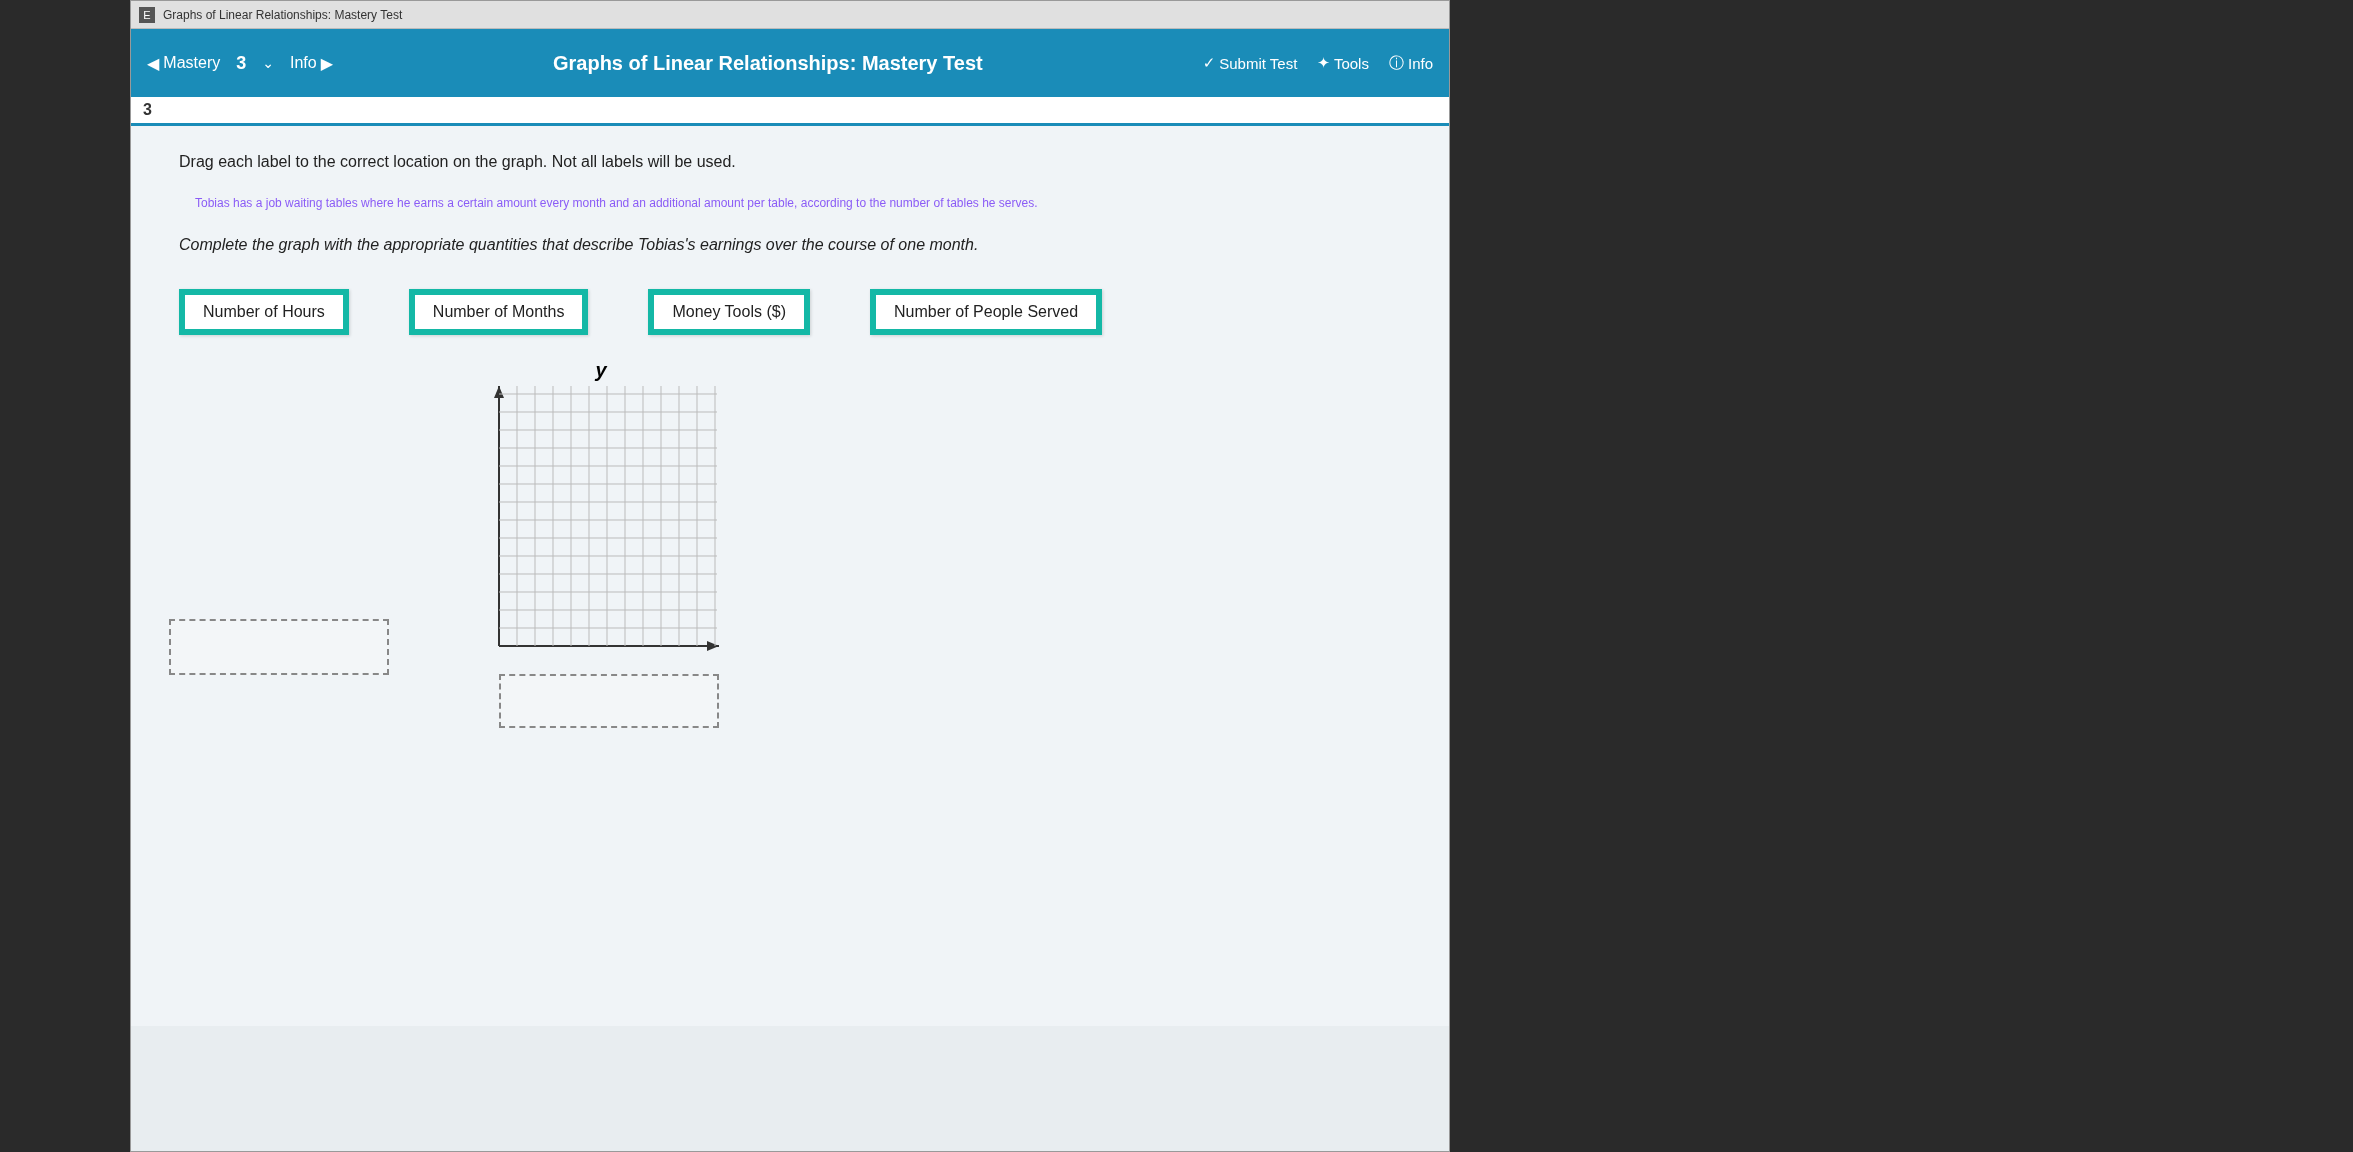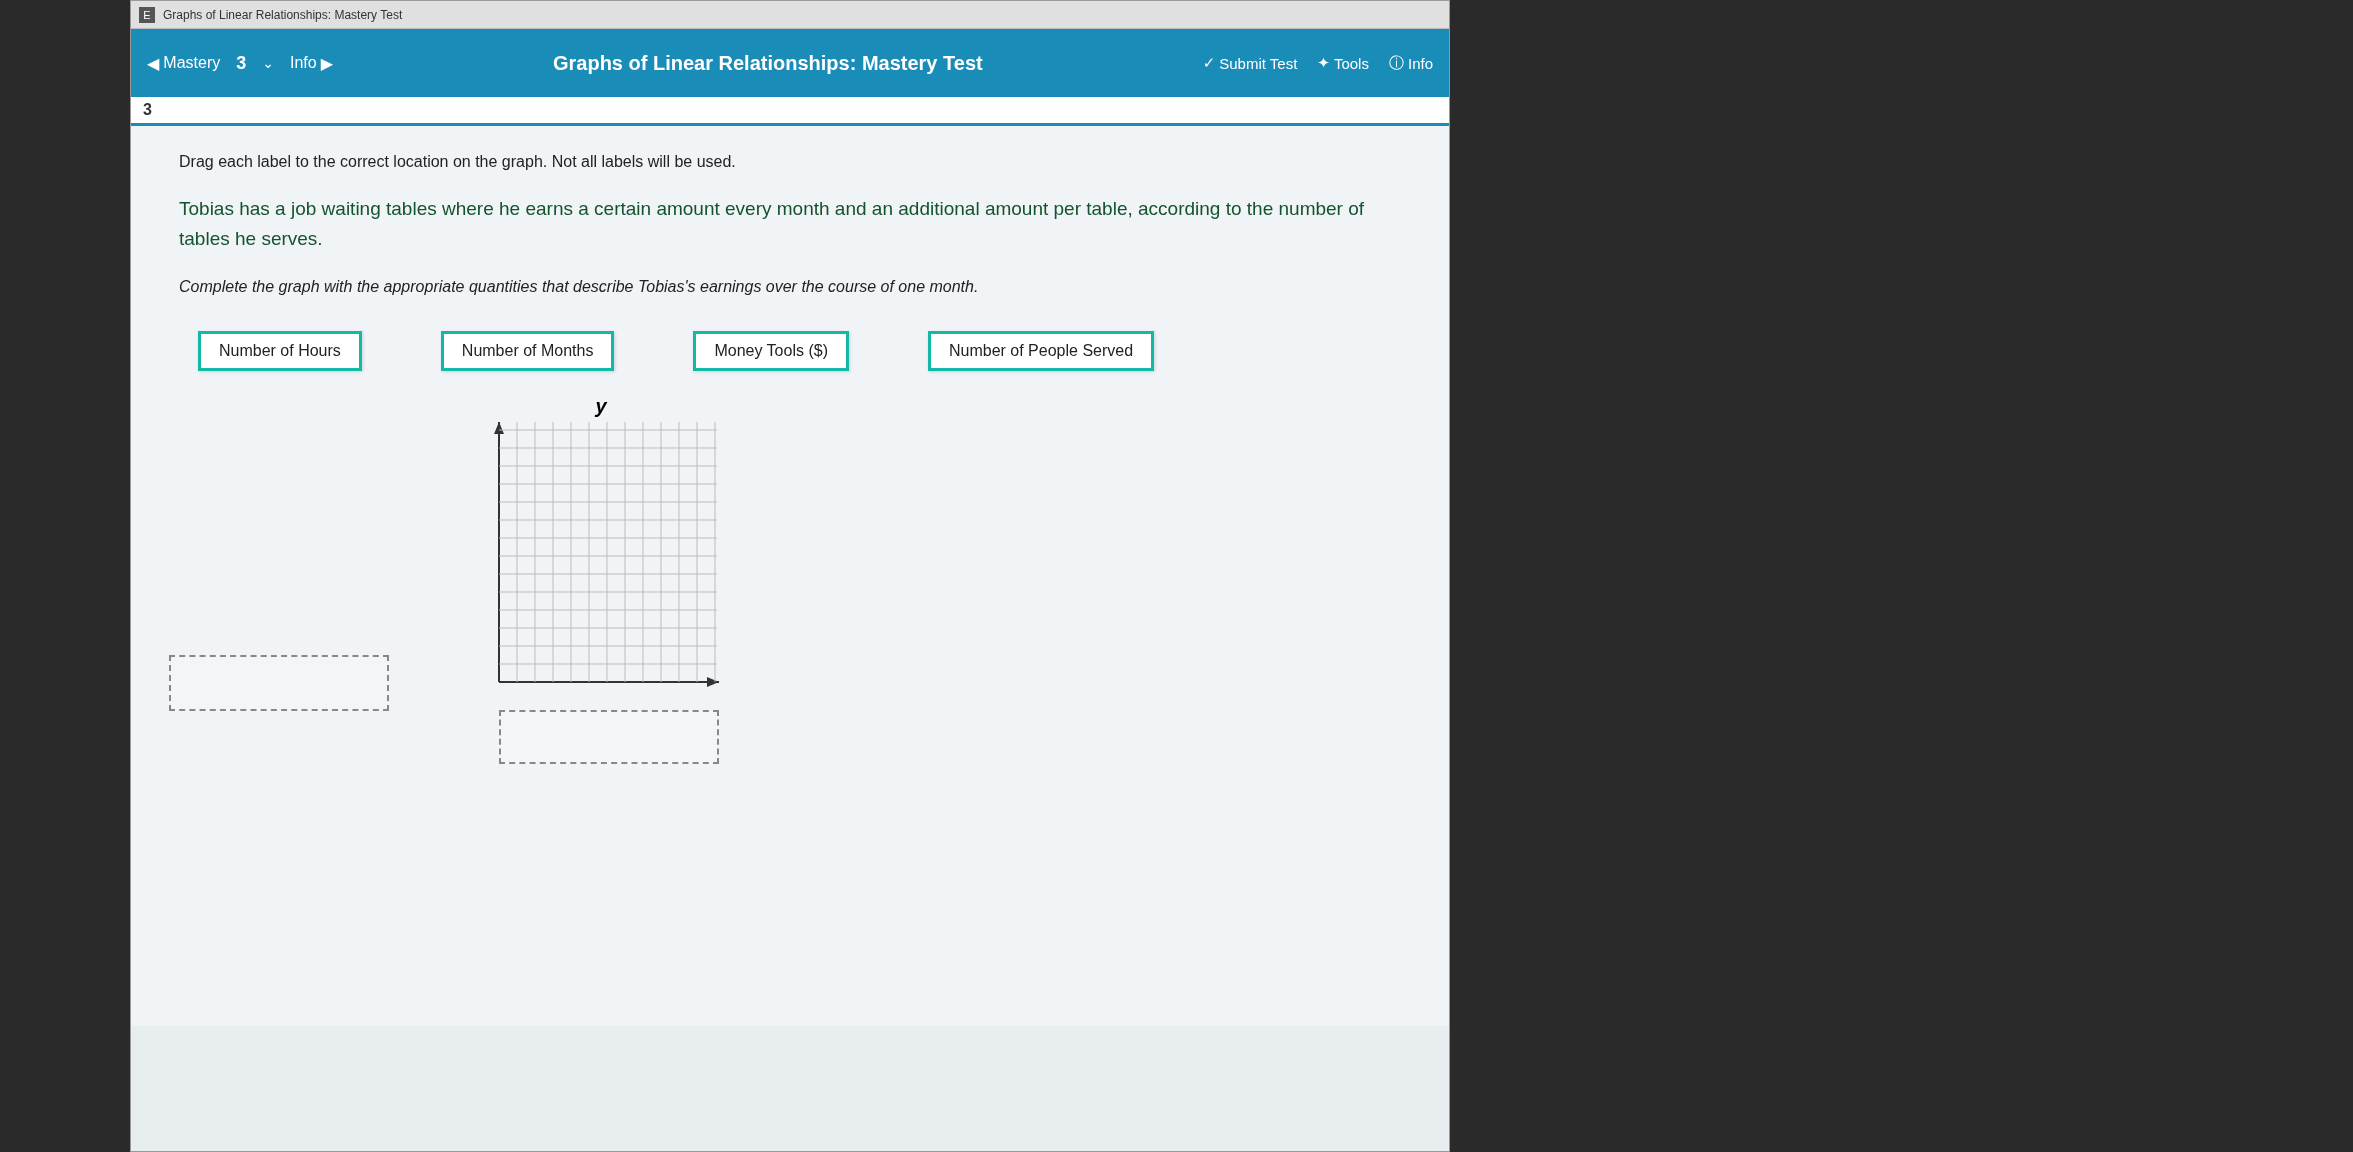--- a/index.html
+++ b/index.html
@@ -118,52 +118,52 @@
     }
 
     .instruction {
       font-size: 16px;
       color: #222;
       margin-bottom: 20px;
       line-height: 1.5;
     }
 
     .scenario {
-      font-size: 19px;
-      color: #14532d;
+      font-size: 12px;
+      color: #8b5cf6;
       margin-bottom: 20px;
       line-height: 1.6;
+      margin-left: 16px;
     }
 
     .task {
       font-size: 16px;
       color: #222;
       margin-bottom: 32px;
       line-height: 1.5;
       font-style: italic;
     }
 
     .label-row {
       display: flex;
       gap: 60px;
       margin-bottom: 24px;
       width: 100%;
     }
 
     .draggable-label {
       background: white;
-      border: 3px solid #14b8a6;
+      border: 6px solid #14b8a6;
       padding: 8px 18px;
       font-size: 16px;
       color: #222;
       cursor: grab;
       box-shadow: 1px 1px 3px rgba(0,0,0,0.15);
       user-select: none;
       white-space: nowrap;
-      margin-left: 19px;
     }
   </style>
 </head>
 <body>
 
 <div class="window">
 
   <div class="title-bar">
     <div class="title-bar-icon">E</div>
     <span class="title-bar-text">Graphs of Linear Relationships: Mastery Test</span>

